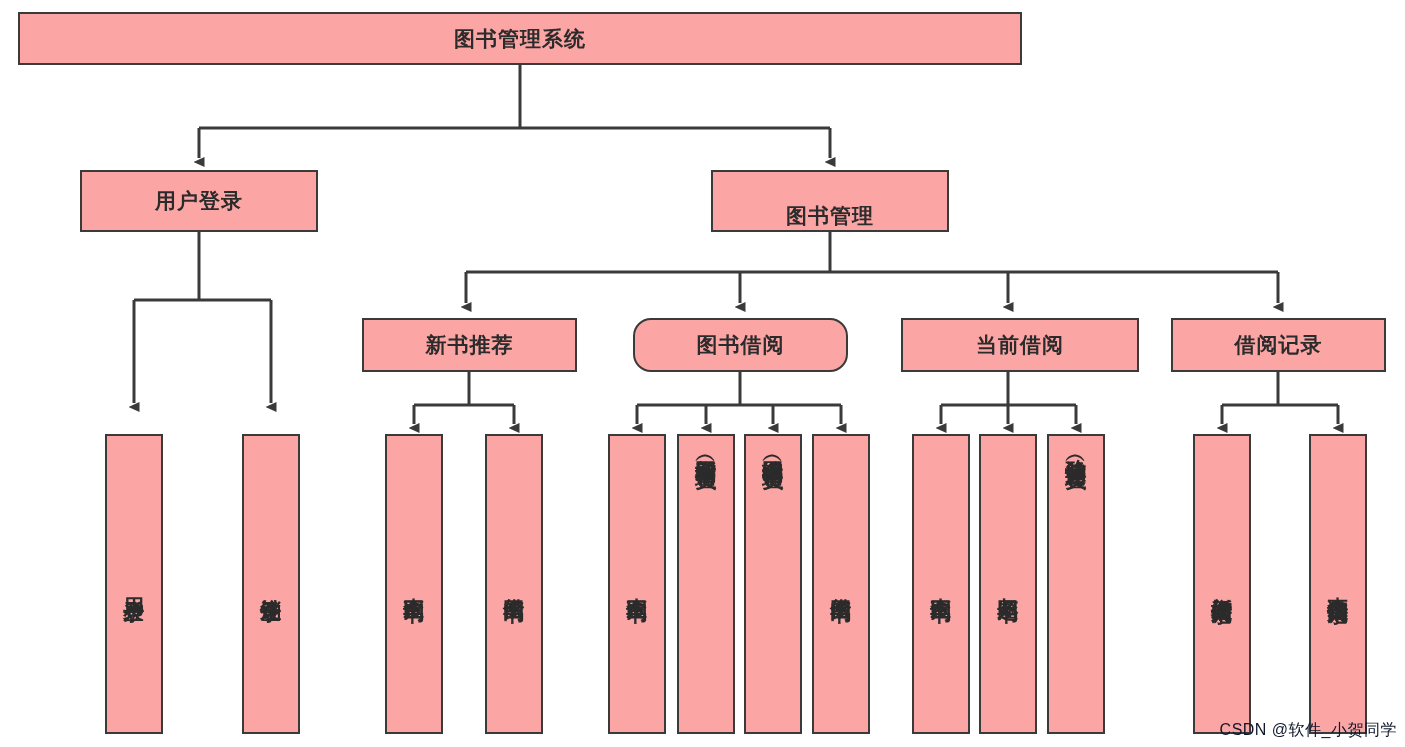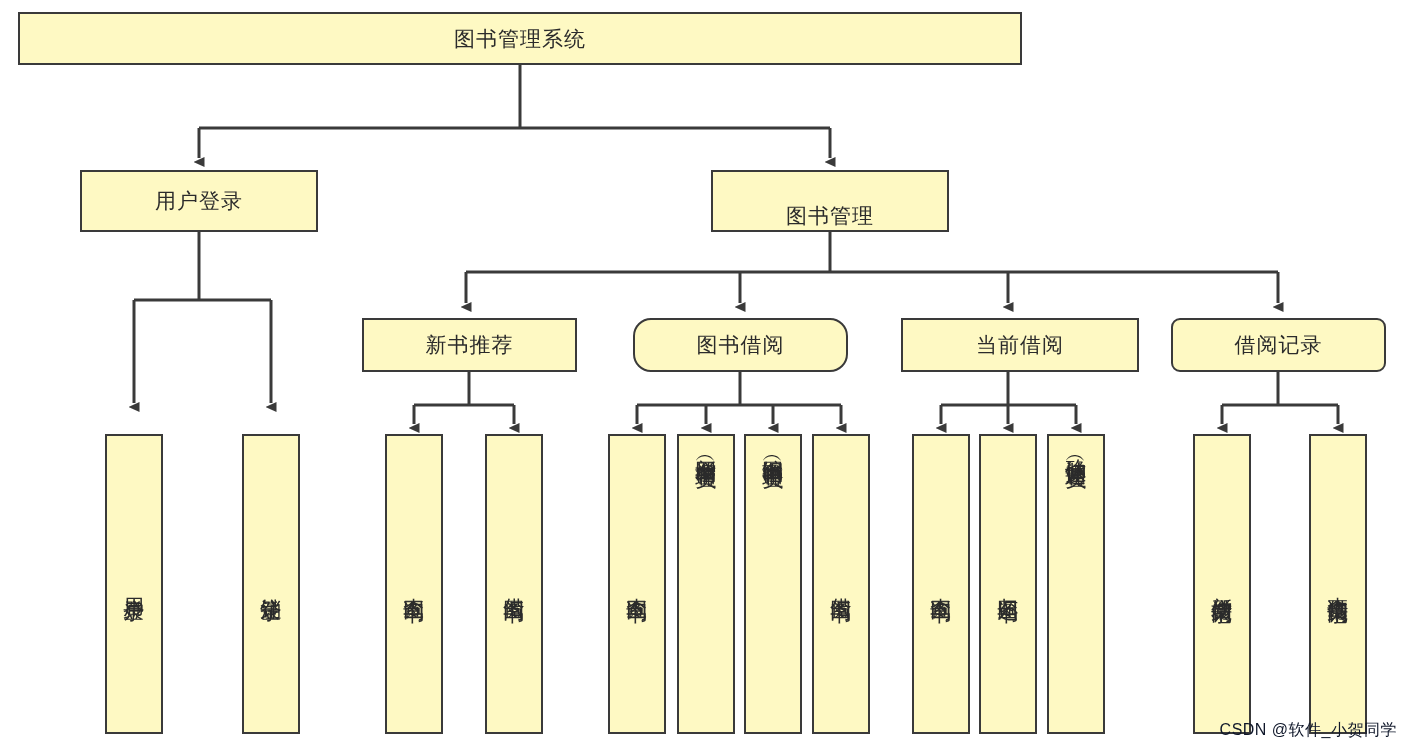--- a/index.html
+++ b/index.html
@@ -22,25 +22,26 @@
     left: 0;
     top: 0;
     width: 1405px;
     height: 747px;
     pointer-events: none;
   }
   .node {
     position: absolute;
     box-sizing: border-box;
     border: 2px solid #3a3a3a;
-    background: #fef9c3;
+    background: #fca5a5;
     display: flex;
     align-items: center;
     justify-content: center;
     color: #2b2b2b;
+    font-weight: bold;
   }
   .node.horiz {
     font-size: 21px;
     letter-spacing: 1px;
   }
   .node.vert {
     align-items: flex-start;
     justify-content: center;
     padding-top: 6px;
   }
@@ -139,21 +140,21 @@
   </div>
 
   <div class="node horiz" style="left:633px; top:318px; width:215px; height:54px;border-radius:18px;">
     <span>图书借阅</span>
   </div>
 
   <div class="node horiz" style="left:901px; top:318px; width:238px; height:54px;">
     <span>当前借阅</span>
   </div>
 
-  <div class="node horiz" style="left:1171px; top:318px; width:215px; height:54px;border-radius:9px;">
+  <div class="node horiz" style="left:1171px; top:318px; width:215px; height:54px;">
     <span>借阅记录</span>
   </div>
 
   <div class="node vert centered" style="left:105px; top:434px; width:58px; height:300px;">
     <span class="vlabel">用户登录</span>
   </div>
 
   <div class="node vert centered" style="left:242px; top:434px; width:58px; height:300px;">
     <span class="vlabel">注销登录</span>
   </div>

